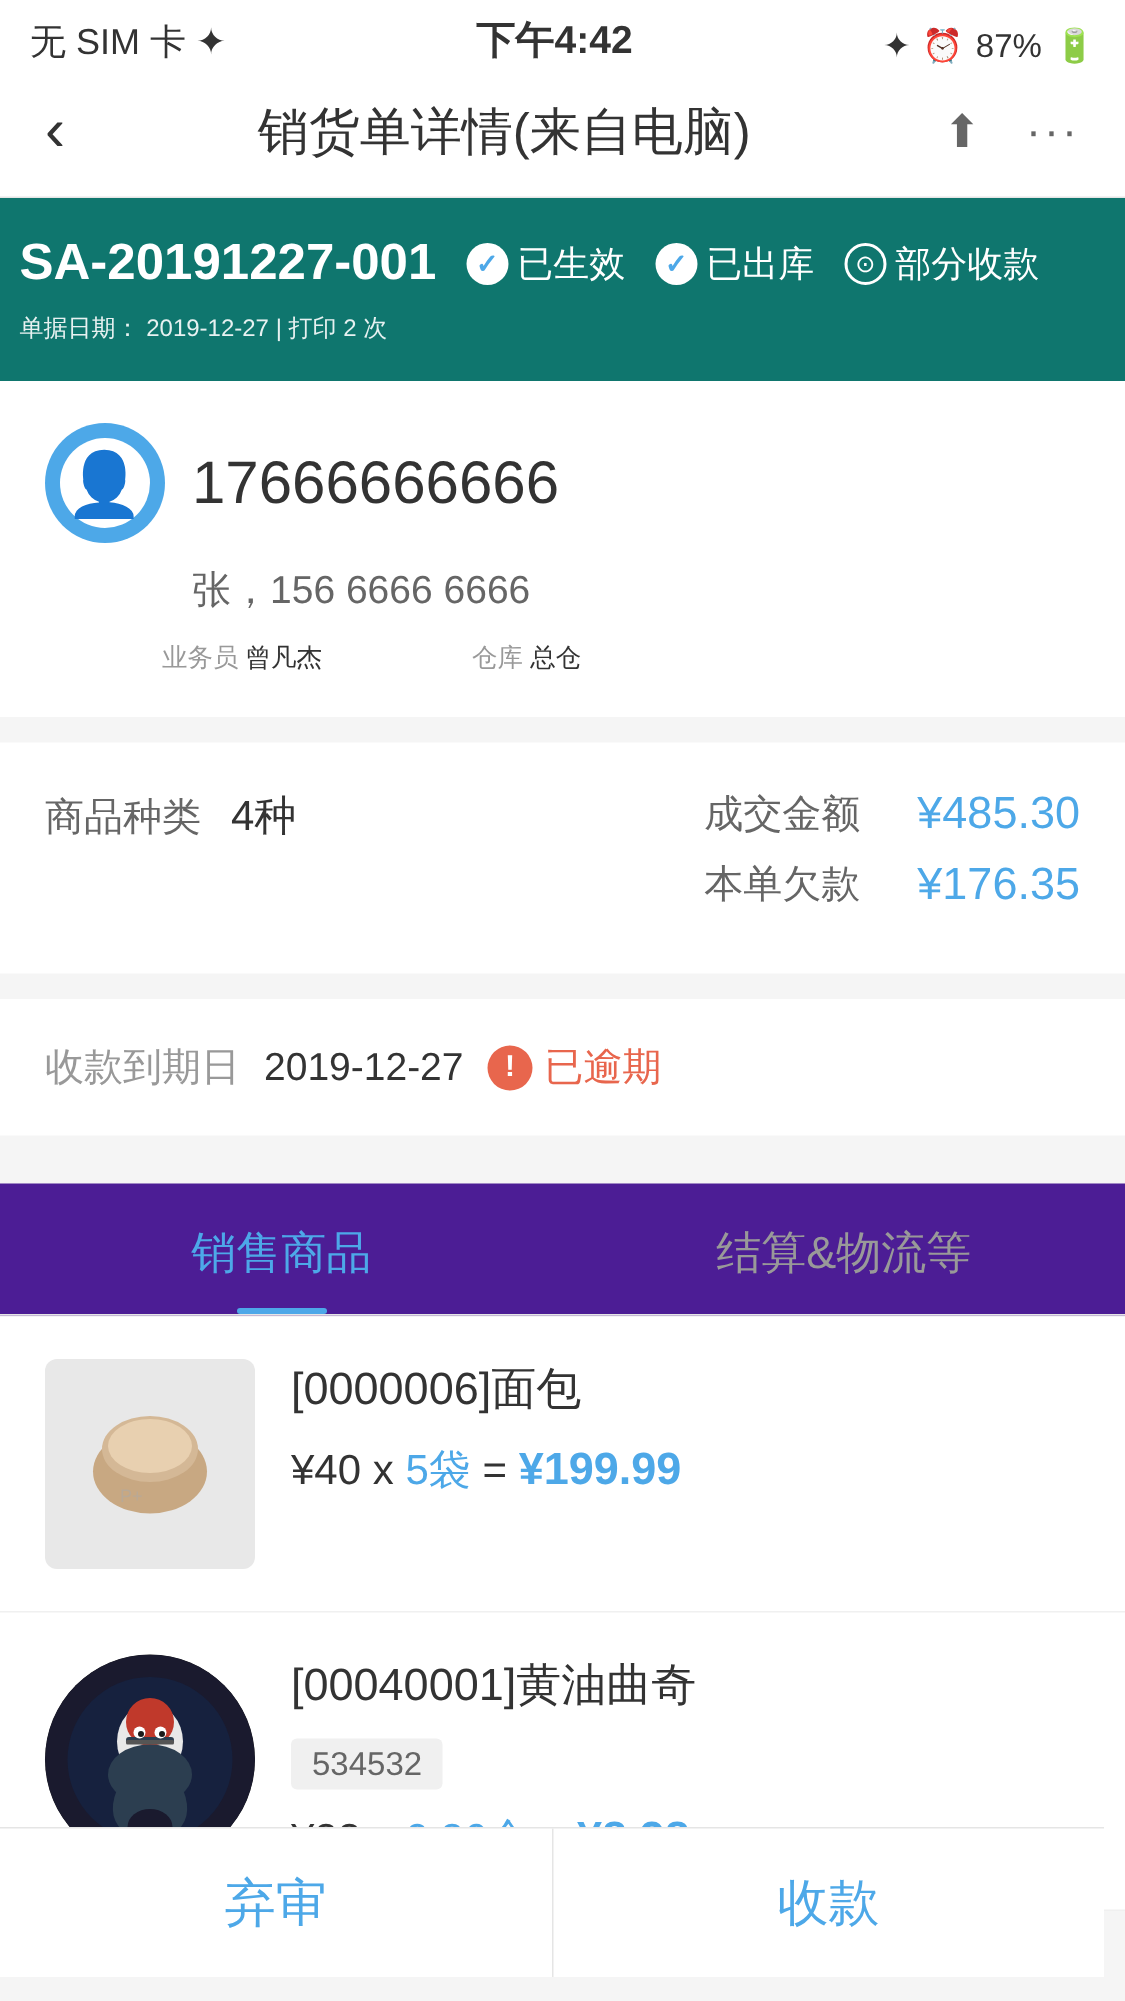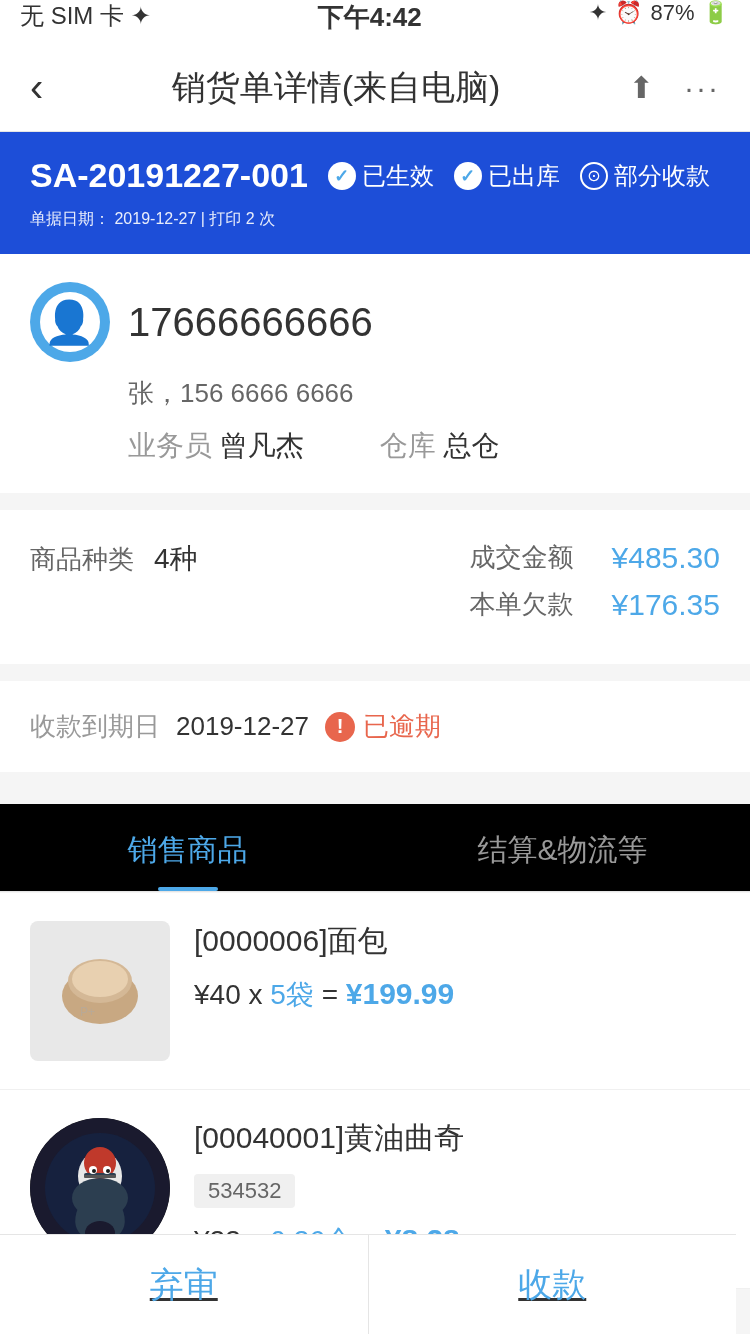--- a/index.html
+++ b/index.html
@@ -11,21 +11,21 @@
       background: #f5f5f5;
       font-size: 28px;
       color: #333;
     }
 
     
     .status-bar {
       height: 44px;
       background: #fff;
       display: flex;
-      align-items: flex-start;
+      align-items: flex-end;
       justify-content: space-between;
       padding: 0 20px;
       font-size: 24px;
       font-weight: 500;
     }
     .status-left { display: flex; align-items: center; gap: 10px; }
     .status-center { font-weight: 600; font-size: 26px; }
     .status-right { display: flex; align-items: center; gap: 8px; font-size: 22px; }
 
     
@@ -42,22 +42,22 @@
       font-size: 34px;
       font-weight: 400;
       color: #333;
     }
     .nav-icons { display: flex; gap: 30px; align-items: center; }
     .nav-icon { font-size: 36px; color: #666; }
     .nav-back { font-size: 40px; color: #333; }
 
     
     .blue-header {
-      background: #1d4ed8;
-      padding: 24px 30px;
+      background: #0f766e;
+      padding: 24px 13px;
       color: #fff;
     }
     .blue-header-top {
       display: flex;
       align-items: center;
       gap: 20px;
       margin-bottom: 14px;
       flex-wrap: wrap;
     }
     .order-id {
@@ -142,23 +142,23 @@
     }
     .customer-sub {
       font-size: 26px;
       color: #666;
       margin-left: 98px;
       margin-bottom: 16px;
     }
     .customer-meta {
       display: flex;
       align-items: center;
-      margin-left: 98px;
-      gap: 16px;
-      font-size: 28px;
+      margin-left: 78px;
+      gap: 40px;
+      font-size: 17px;
       color: #333;
     }
     .meta-label { color: #999; }
     .meta-value { color: #333; }
 
     
     .stats-section {
       background: #fff;
       padding: 30px;
       display: flex;
@@ -215,21 +215,21 @@
       display: inline-flex;
       align-items: center;
       justify-content: center;
       color: #fff;
       font-size: 20px;
       font-weight: bold;
     }
 
     
     .tabs-section {
-      background: #000000;
+      background: #4c1d95;
       display: flex;
       border-bottom: 1px solid #e5e5e5;
       margin-bottom: 0;
     }
     .tab {
       flex: 1;
       text-align: center;
       padding: 26px 0 20px;
       font-size: 30px;
       color: #999;
@@ -293,28 +293,27 @@
     .product-price {
       font-size: 28px;
       color: #333;
     }
     .price-highlight { color: #4DA8E8; font-weight: 500; }
     .price-total { color: #4DA8E8; font-weight: 600; font-size: 30px; }
 
     
     .bottom-bar {
       position: fixed;
-      bottom: 0;
+      bottom: 16px;
       left: 0;
       width: 736px;
       height: 100px;
       background: #fff;
       display: flex;
       border-top: 1px solid #e5e5e5;
-      text-decoration: underline;
     }
     .bottom-btn {
       flex: 1;
       display: flex;
       align-items: center;
       justify-content: center;
       font-size: 34px;
       cursor: pointer;
     }
     .bottom-btn.cancel { color: #4DA8E8; border-right: 1px solid #e5e5e5; }

